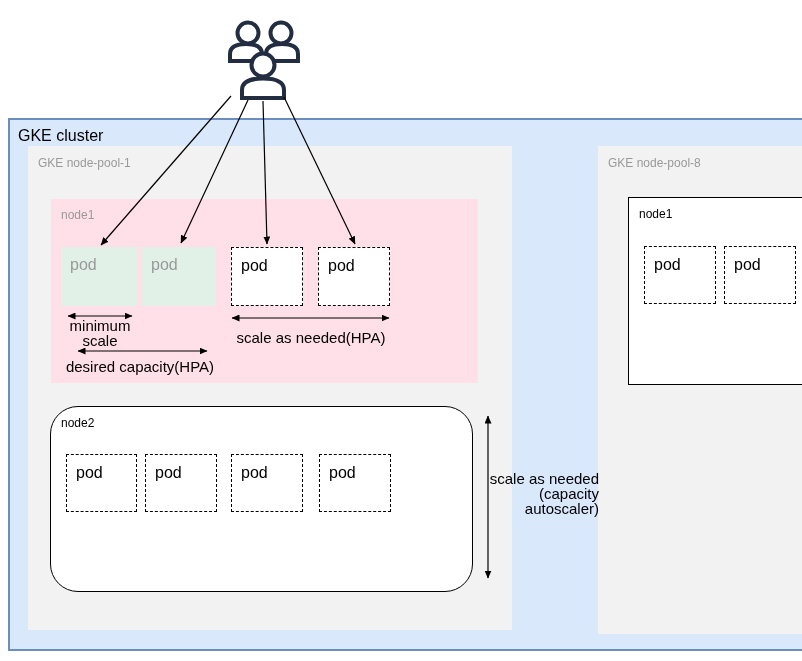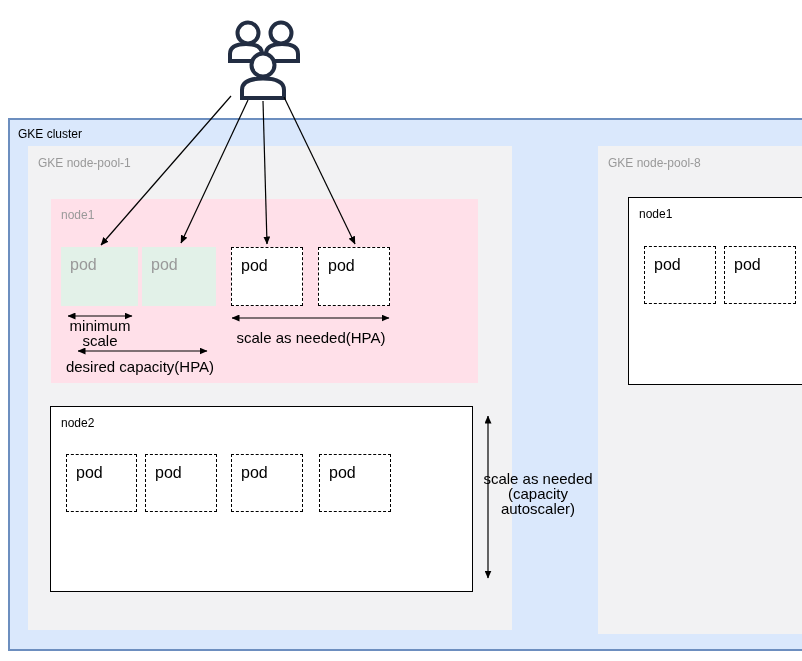--- a/index.html
+++ b/index.html
@@ -18,21 +18,21 @@
   
   .cluster {
     position: absolute;
     left: 8px; top: 118px;
     width: 800px; height: 533px;        
     background: var(--cluster-fill, #dae8fc);
     border: 2px solid var(--cluster-stroke, #6c8ebf);
   }
   .cluster-label {
     position: absolute; left: 8px; top: 7px;
-    font-size: 12px; color: #000;
+    font-size: 16px; color: #000;
   }
 
   
   .pool {
     position: absolute;
     background: var(--pool-fill, #f2f2f3);
   }
   .pool-1 { left: 18px; top: 26px; width: 484px; height: 484px; padding-left: 30px; }
   .pool-2 { left: 588px; top: 26px; width: 222px; height: 488px; }
   .pool-label { position: absolute; left: 10px; top: 10px; color: var(--label-muted, #999); }
@@ -41,21 +41,21 @@
   .node-pink {
     position: absolute; left: 23px; top: 53px;
     width: 427px; height: 184px;
     background: var(--node-hpa-fill, #ffe0e9);
   }
   .node-box {
     position: absolute;
     background: #ffffff;
     border: 1px solid #000000;
   }
-  .node2-box { left: 22px; top: 260px; width: 423px; height: 186px; }
+  .node2-box { left: 22px; top: 260px; width: 423px; height: 186px; border-radius: 28px; }
   .p2node1-box { left: 30px; top: 51px; width: 186px; height: 188px; }
   .node-label { position: absolute; left: 10px; top: 9px; color: #000; }
   .node-label.muted { color: var(--label-muted, #999); }
 
   
   .pod {
     position: absolute;
     height: 59px;
     font-size: 16px;
   }
@@ -75,21 +75,21 @@
     position: absolute;
     text-align: center;
     font-size: 15px;
     line-height: 15px;
     color: #000;
     z-index: 6;
   }
   .ann-min   { left: 56px;  top: 318px; width: 88px;  }
   .ann-hpa   { left: 228px; top: 330px; width: 166px; }
   .ann-des   { left: 56px;  top: 359px; width: 168px; }
-  .ann-ca    { left: 477px; top: 471px; width: 122px; }
+  .ann-ca    { left: 477px; top: 471px; width: 122px; text-align: right; }
 
   
   .overlay {
     position: absolute; left: 0; top: 0;
     width: 802px; height: 661px;
     z-index: 5;
     pointer-events: none;
   }
   .user-part {
     fill: #ffffff;

